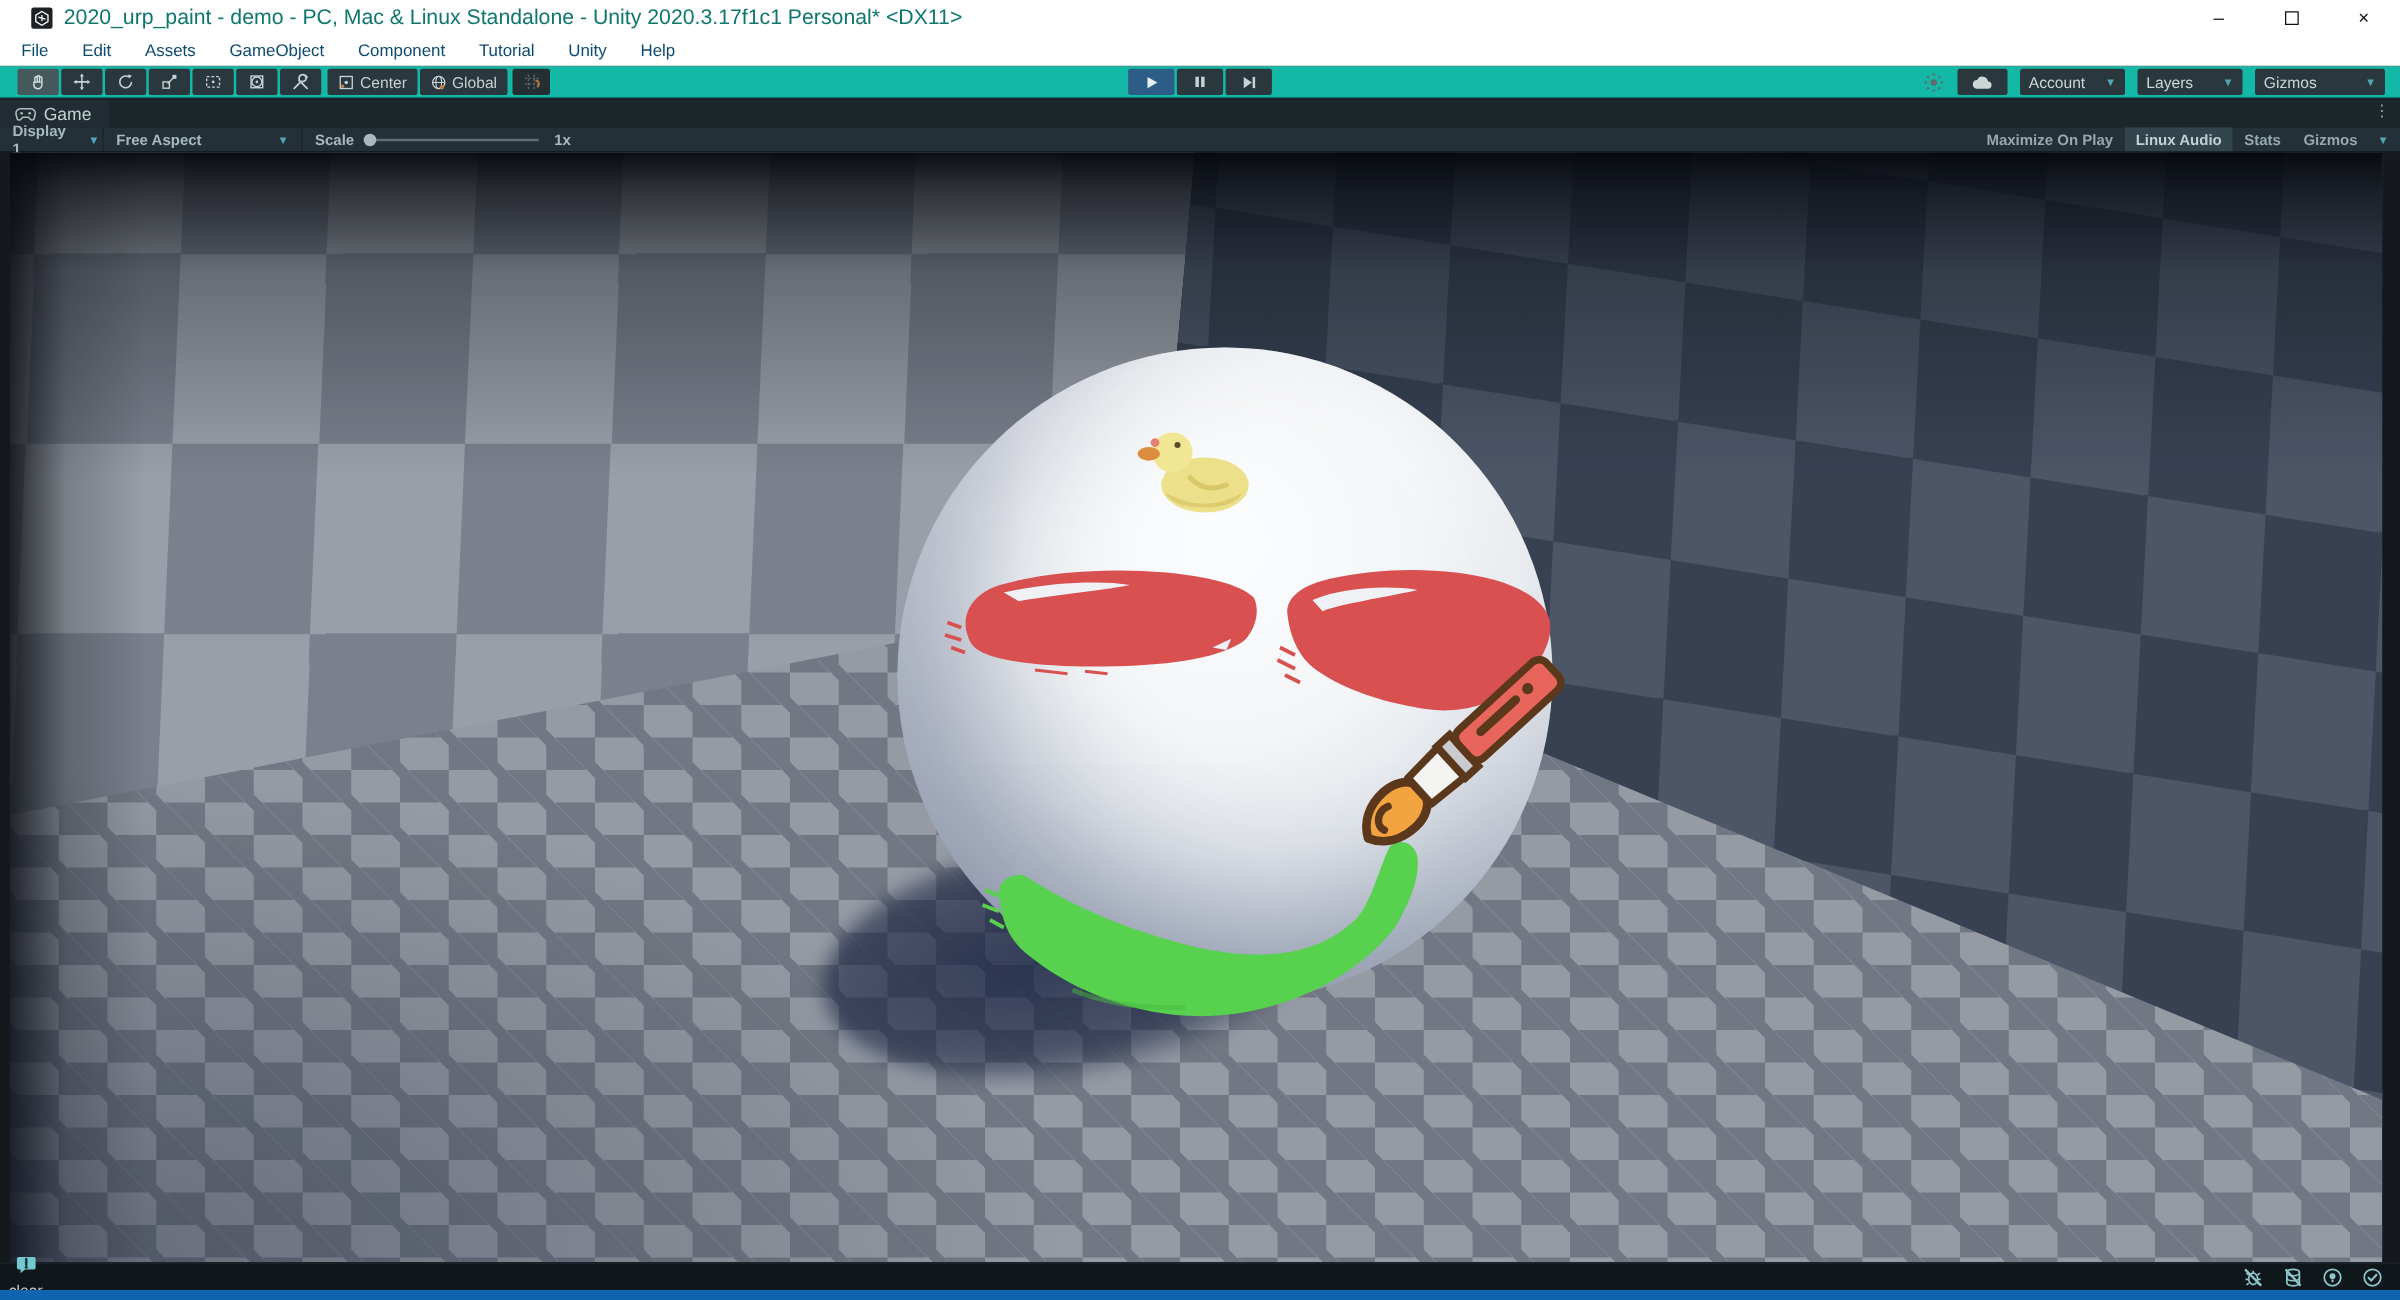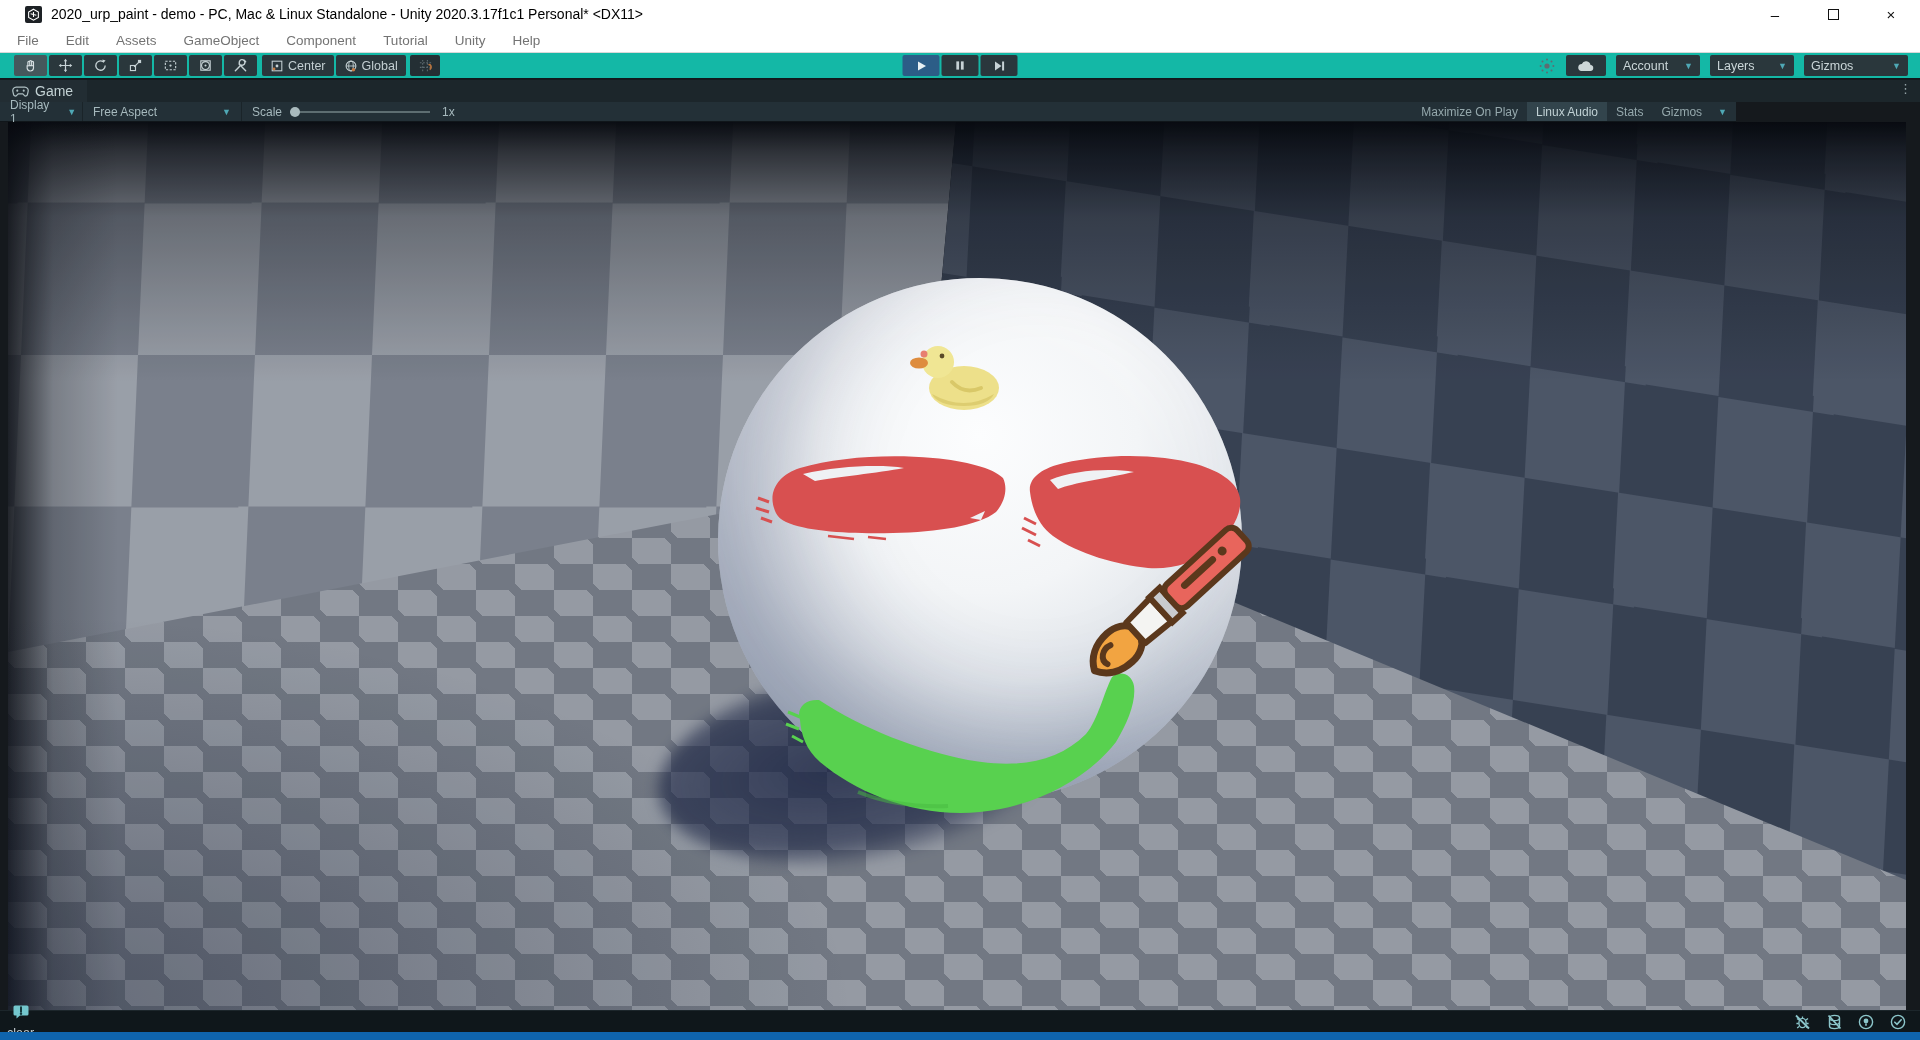--- a/index.html
+++ b/index.html
@@ -4,29 +4,29 @@
 <style>
   * { margin:0; padding:0; box-sizing:border-box; }
   html,body { width:1920px; height:1040px; overflow:hidden; background:#15191d;
               font-family:"Liberation Sans","DejaVu Sans",sans-serif; }
 
   
   .title-bar { position:absolute; left:0; top:0; width:1920px; height:28px; background:#ffffff;
                display:flex; align-items:center; }
   .unity-logo { width:17px; height:17px; margin-left:25px; background:#1d2125; border-radius:2px;
                 display:flex; align-items:center; justify-content:center; flex:0 0 auto; }
-  .title-text { margin-left:9px; font-size:14px; color:#000000; white-space:nowrap; }
+  .title-text { margin-left:9px; font-size:17px; color:#0f766e; white-space:nowrap; }
   .win-controls { position:absolute; right:0; top:0; height:28px; display:flex; }
   .win-btn { width:58px; height:28px; display:flex; align-items:center; justify-content:center;
              color:#111; font-size:15px; }
   .max-glyph { width:11px; height:11px; border:1.4px solid #111; }
 
   .menu-bar { position:absolute; left:0; top:28px; width:1920px; height:25px; background:#ffffff;
               display:flex; align-items:center; gap:27px; padding-left:17px; border-bottom:1px solid #d8d8d8; }
-  .menu-item { font-size:13.5px; color:#737373; cursor:default; }
+  .menu-item { font-size:13.5px; color:#0c4a6e; cursor:default; }
 
   
   .toolbar { position:absolute; left:0; top:53px; width:1920px; height:26px; background:#14b8a6;
              border-bottom:1px solid #11181c; }
   .tool-group { position:absolute; left:14px; top:2px; display:flex; gap:2px; }
   .tool-btn { width:33px; height:21px; background:#2a373c; border-radius:2px;
               display:flex; align-items:center; justify-content:center; }
   .tool-btn.selected { background:#45585c; }
   .tbtn-label { height:21px; background:#2a373c; border-radius:2px; display:flex; align-items:center;
                 gap:4px; padding:0 8px; color:#c3cfd2; font-size:12.5px; }
@@ -42,22 +42,22 @@
   .caret { color:#4fa8b5; font-size:9px; margin-left:10px; }
   .cloud-btn { width:40px; height:21px; background:#2a373c; border-radius:2px; display:flex;
                align-items:center; justify-content:center; }
 
   
   .tab-row { position:absolute; left:0; top:80px; width:1920px; height:22px; background:#1c262b;
              display:flex; align-items:center; }
   .game-tab { display:flex; align-items:center; gap:6px; padding:0 14px 0 12px; height:22px;
               background:#222d33; color:#c3d2d4; font-size:14px; }
   .kebab { position:absolute; right:8px; top:1px; color:#93a2a6; font-size:13px; letter-spacing:0; }
-  .control-bar { position:absolute; left:0; top:102px; width:1736px; height:20px; background:#233037;
-                 display:flex; align-items:center; font-size:12px; color:#a6b9bd; border-bottom:1px solid #10161a; }
+  .control-bar { position:absolute; left:0; top:102px; width:1920px; height:20px; background:#233037;
+                 display:flex; align-items:center; font-size:12px; color:#a6b9bd; border-bottom:1px solid #10161a;font-weight:bold; }
   .cb-item { display:flex; align-items:center; gap:8px; padding:0 10px; height:100%; }
   .cb-sep { width:1px; height:100%; background:#1a2429; }
   .aspect { width:158px; justify-content:space-between; }
   .slider-track { width:140px; height:2px; background:#5e6e72; position:relative; }
   .slider-knob { position:absolute; left:0; top:-4px; width:10px; height:10px; border-radius:50%; background:#a9babd; }
   .cb-right { margin-left:auto; display:flex; align-items:center; height:100%; }
   .toggle { padding:0 9px; height:100%; display:flex; align-items:center; gap:6px; color:#95a8ac;justify-content:flex-end; }
   .toggle.active { background:#32444c; color:#c0d1d4; }
 
   

